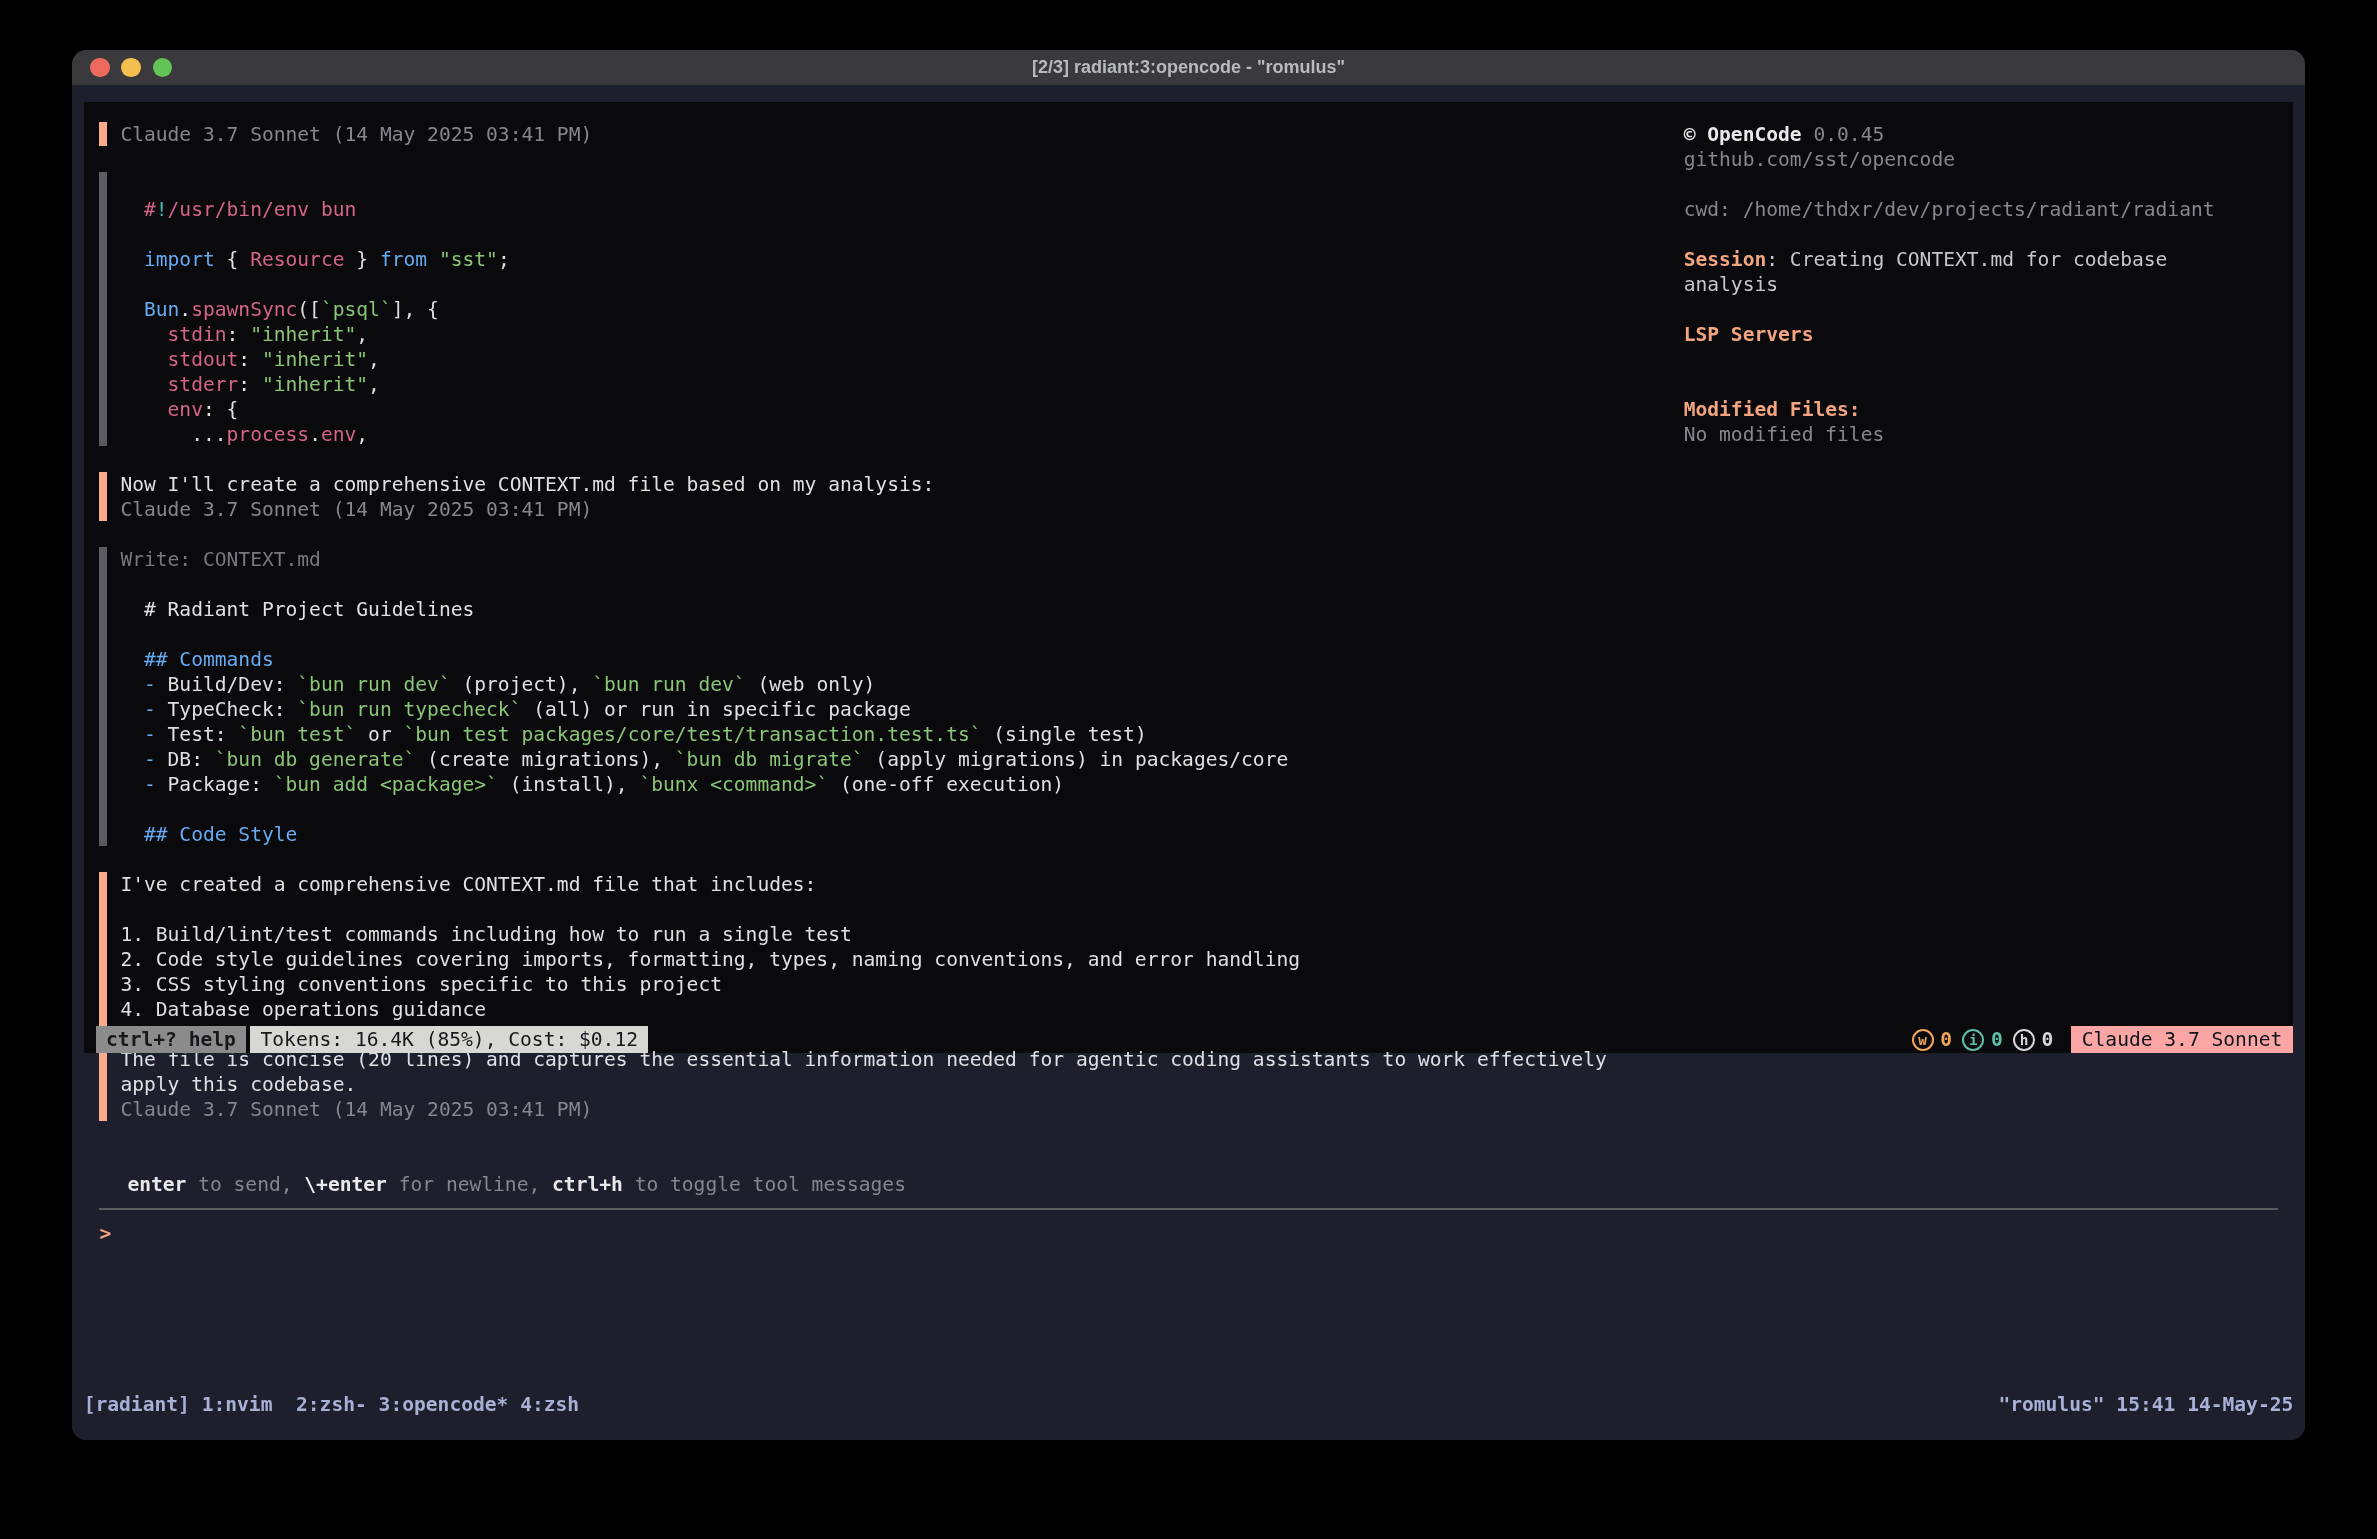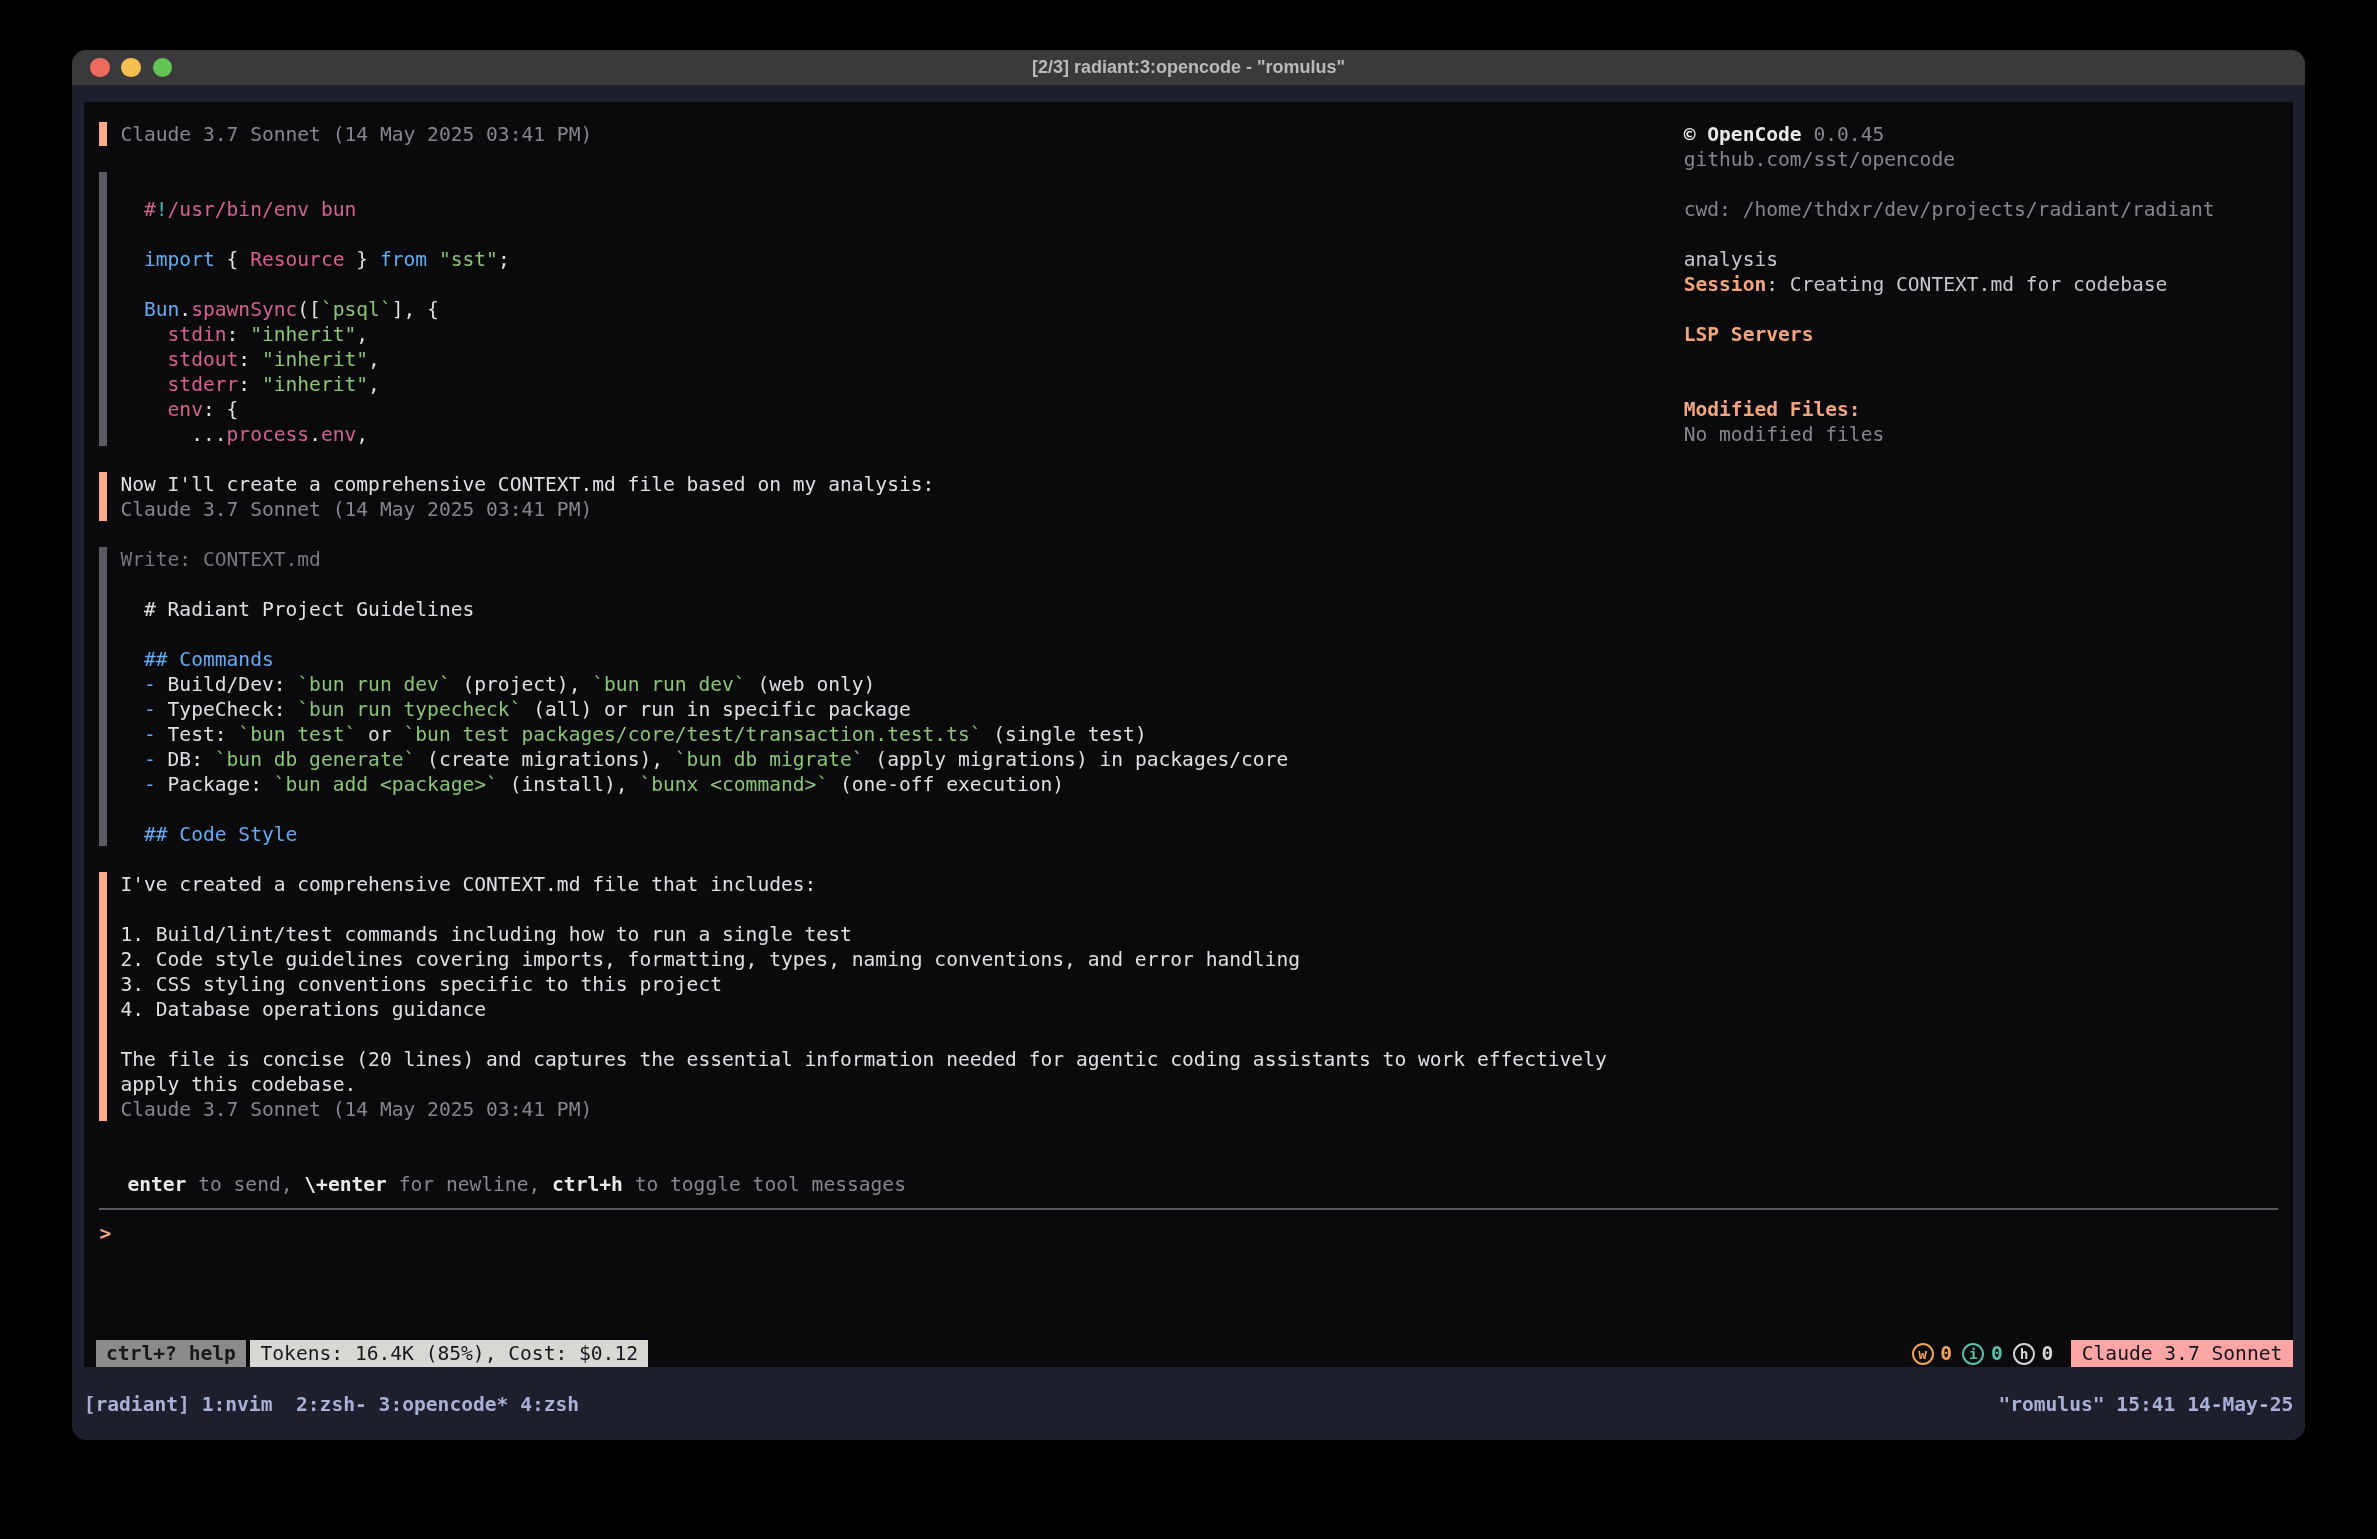--- a/index.html
+++ b/index.html
@@ -19,21 +19,21 @@
   .light.red    { background:#ee6a5f; }
   .light.yellow { background:#f5bf4f; }
   .light.green  { background:#62c454; }
   .titletext { position:absolute; left:0; right:0; text-align:center;
                font-family:"Liberation Sans", sans-serif; font-weight:700;
                font-size:18px; color:#b9babc; }
 
   
   .term { position:relative; height:1355px; background:#1d1f2d;
           border-radius:0 0 14.4px 14.4px; }
-  .ocbox { position:absolute; left:11.7px; top:17px; width:2209px; height:1265px;
+  .ocbox { position:absolute; left:11.7px; top:17px; width:2209px; height:951px;
            background:#0a0a0d; padding:19.6px 0 0 15.7px; }
 
   .line { height:25px; line-height:25px; font-size:19.6px; white-space:pre; color:#dfe0e3; }
 
   
   .blocks { width:1514px; }
   .block { position:relative; padding-left:21px; margin-bottom:25px; }
   .block::before { content:""; position:absolute; left:0; top:0.7px; bottom:0.7px; width:7.2px; }
   .block.orange::before { background:#fbab8b; }
   .block.gray::before   { background:#5b5b61; }
@@ -154,22 +154,22 @@
       <div class="separator"></div>
 
       <div class="prompt-row"><span class="tk-o">&gt;</span></div>
 
       <aside class="sidebar">
           <div class="line"><span class="tk-wb">© OpenCode</span><span class="tk-g"> 0.0.45</span></div>
           <div class="line"><span class="tk-g">github.com/sst/opencode</span></div>
           <div class="line"></div>
           <div class="line"><span class="tk-g">cwd: /home/thdxr/dev/projects/radiant/radiant</span></div>
           <div class="line"></div>
+          <div class="line"><span class="tk-ob">Session</span><span class="tk-w2">: Creating CONTEXT.md for codebase</span></div>
           <div class="line"><span class="tk-w2">analysis</span></div>
-          <div class="line"><span class="tk-ob">Session</span><span class="tk-w2">: Creating CONTEXT.md for codebase</span></div>
           <div class="line"></div>
           <div class="line"><span class="tk-ob">LSP Servers</span></div>
           <div class="line"></div>
           <div class="line"></div>
           <div class="line"><span class="tk-ob">Modified Files:</span></div>
           <div class="line"><span class="tk-g">No modified files</span></div>
         </aside>
 
       <div class="statusrow">
         <div class="badge help">ctrl+? help</div>

